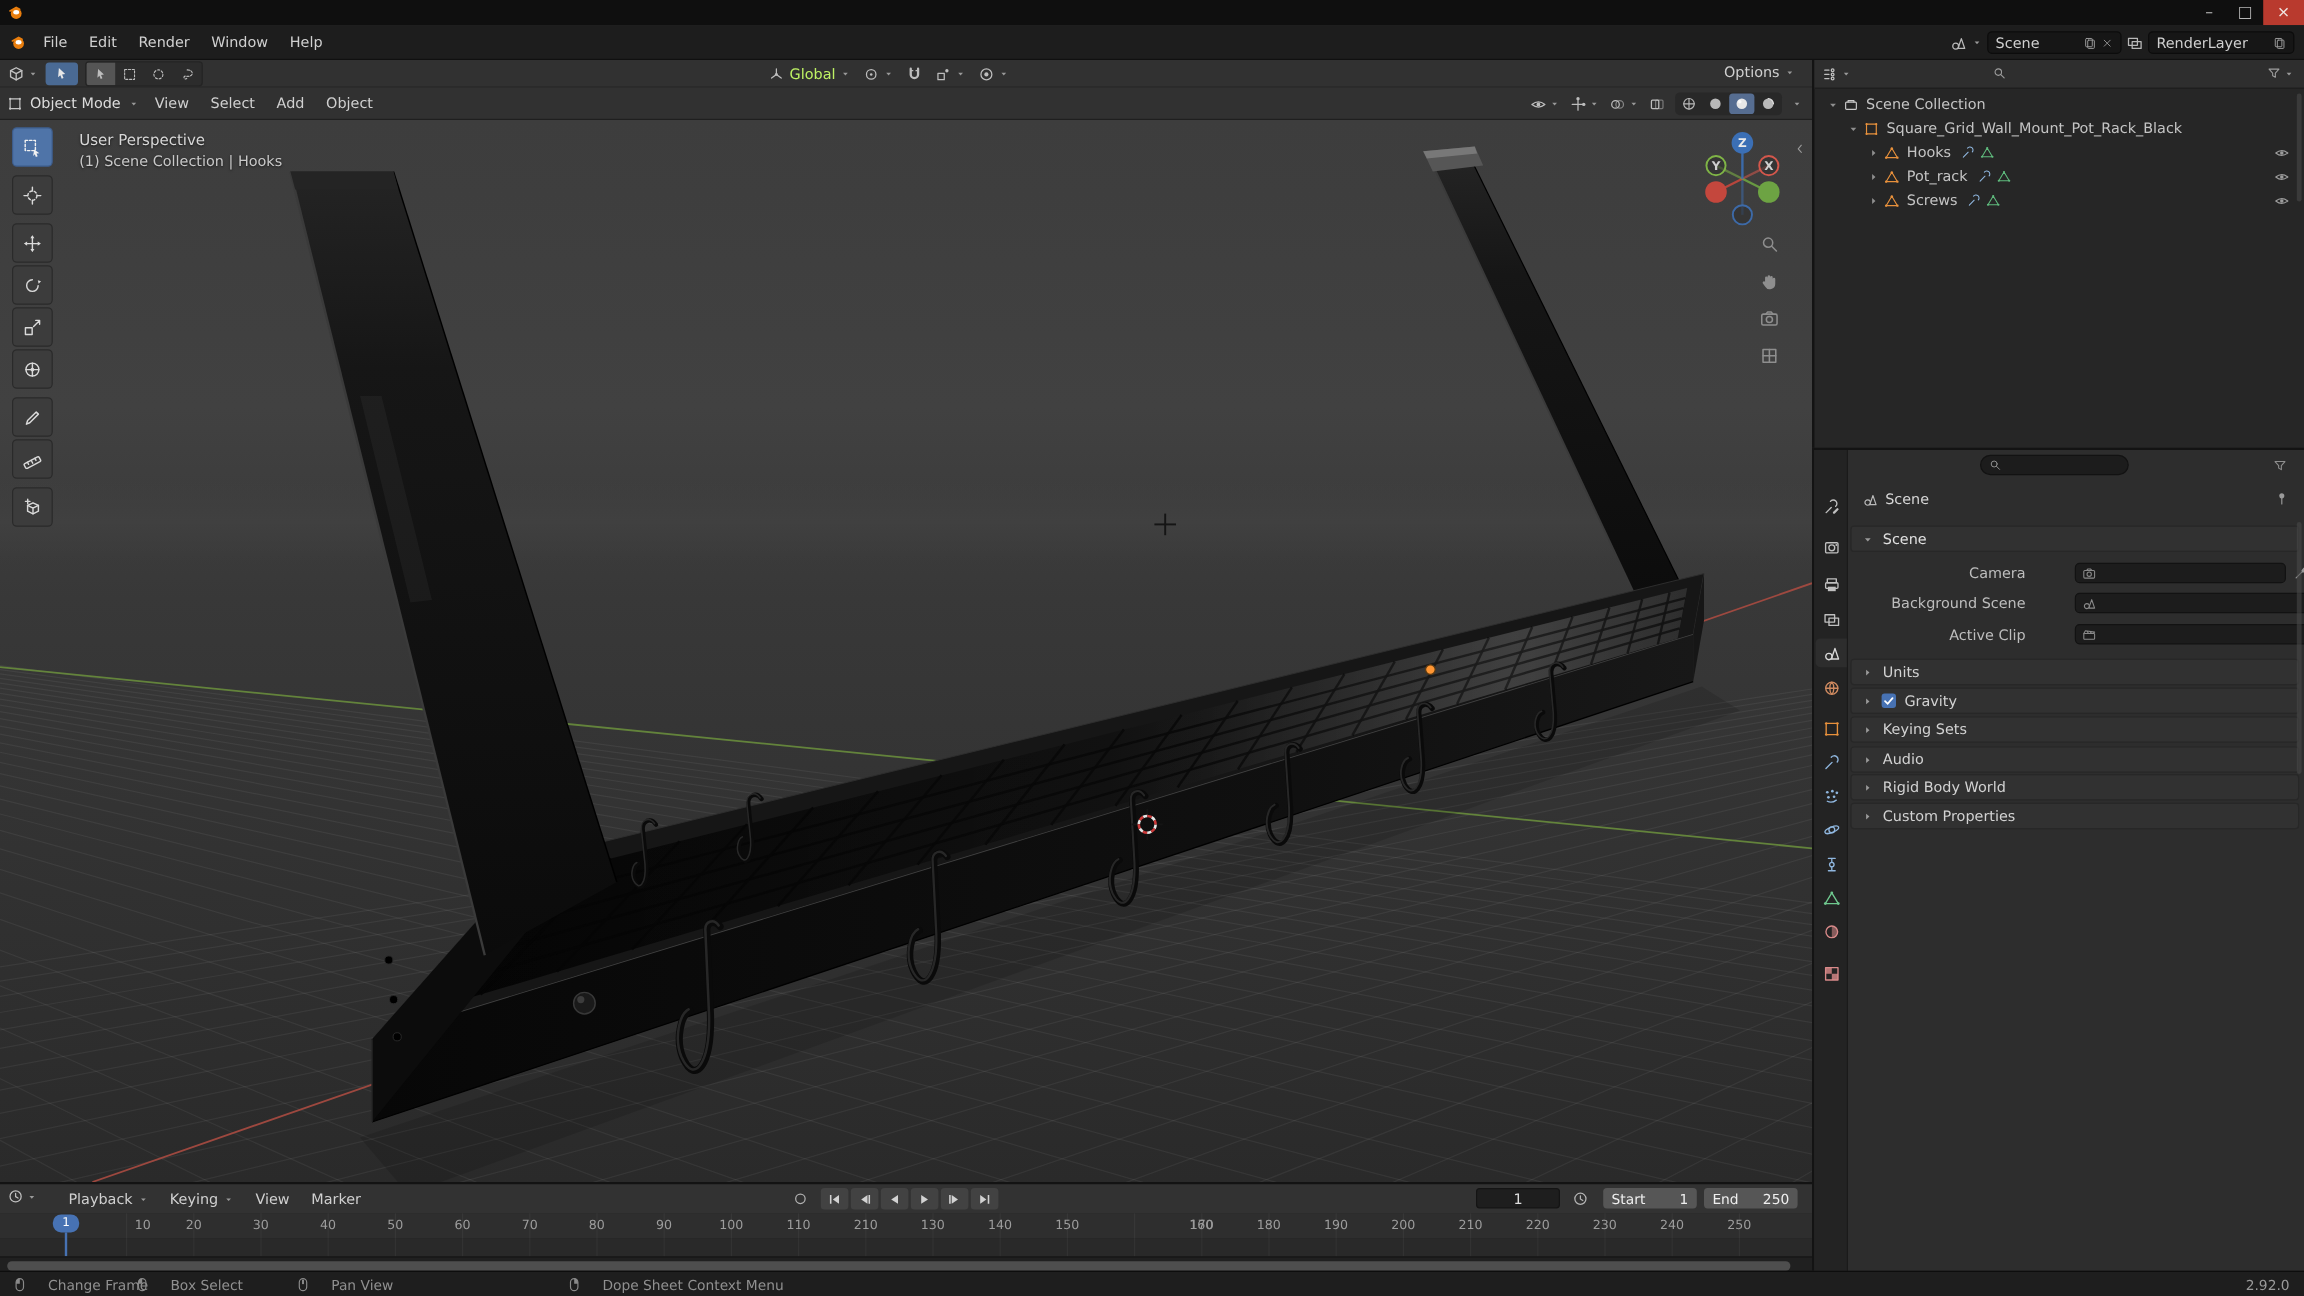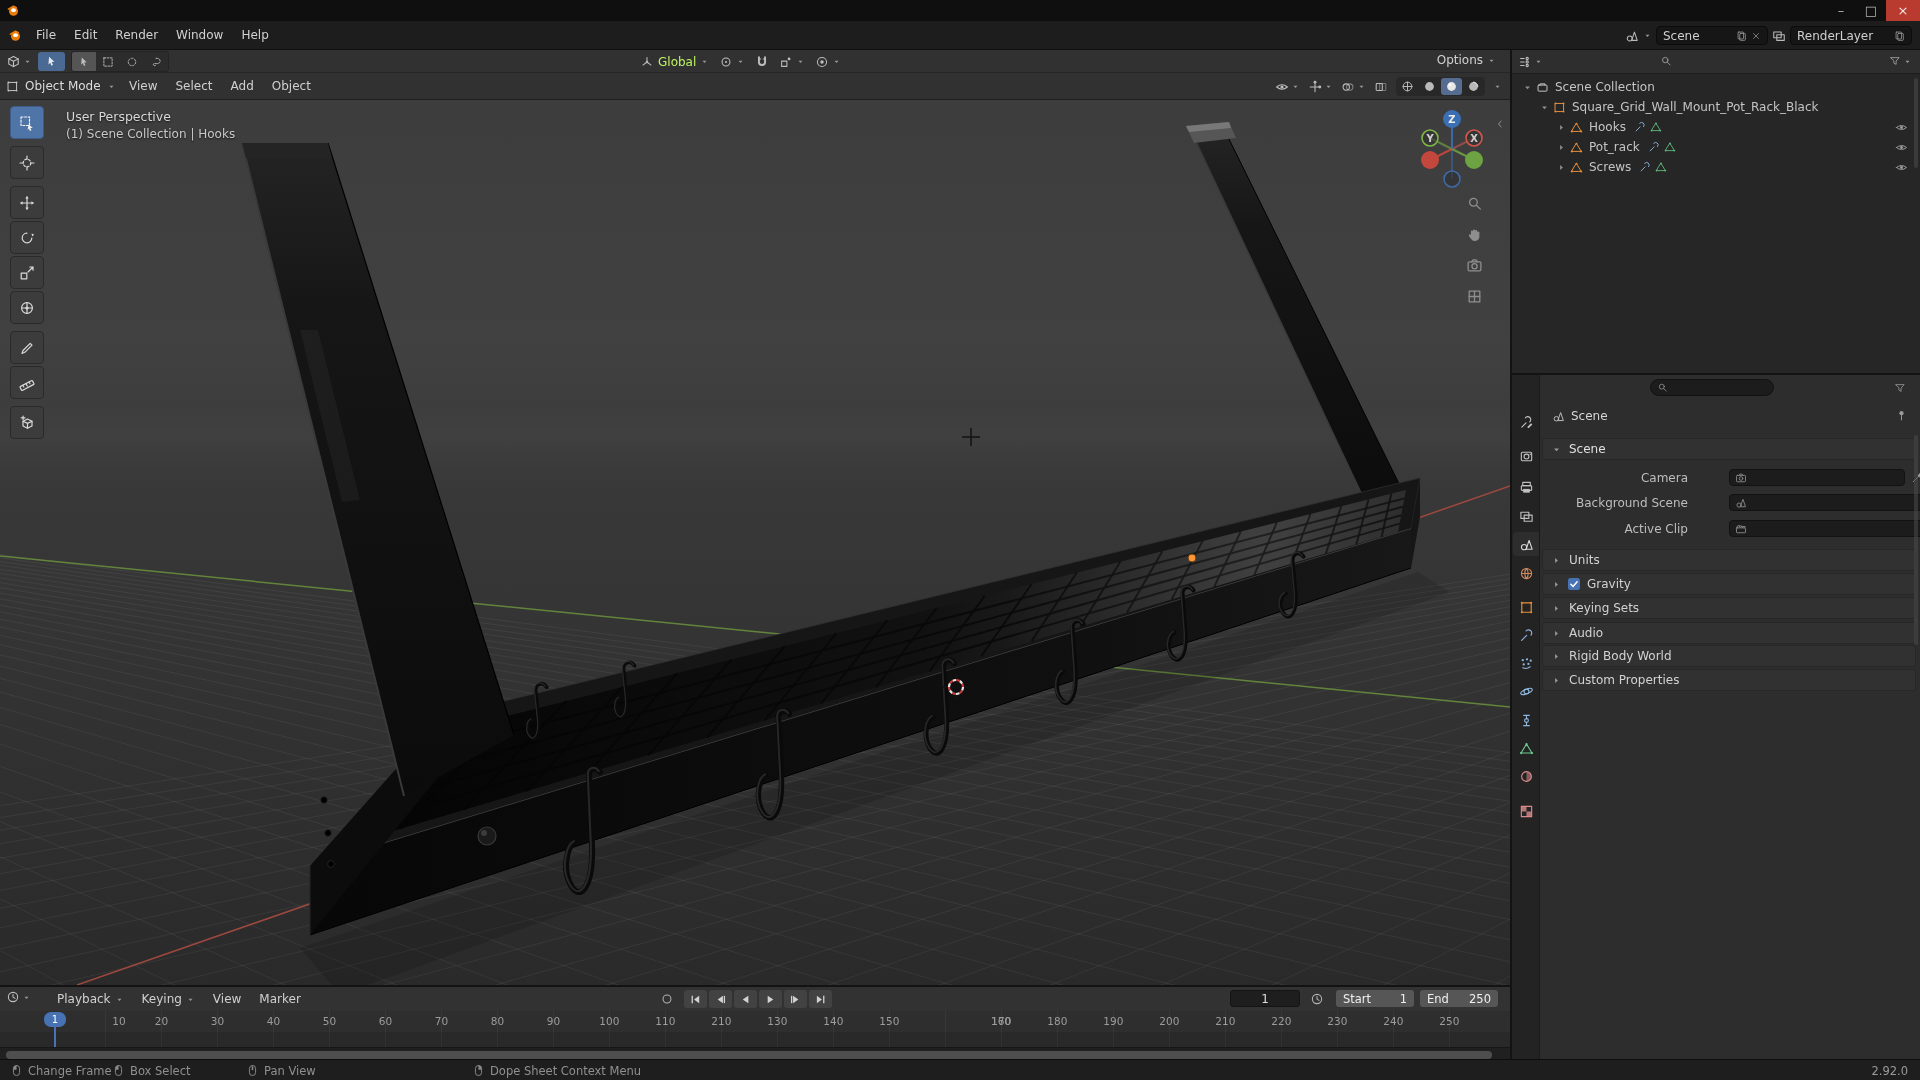--- a/index.html
+++ b/index.html
@@ -89,21 +89,21 @@
   .tr-btn{width:23px;height:18px;display:flex;align-items:center;justify-content:center;color:#d2d2d2;
           background:#424242;border-radius:3px;margin-left:2px;}
   .tl-valfield{position:absolute;top:3px;height:17px;background:#1e1e1e;border:1px solid #141414;border-radius:3px;
                display:flex;align-items:center;justify-content:center;color:#ddd;box-sizing:border-box;}
   .tl-rangefield{position:absolute;top:3px;height:17px;background:#565656;border-radius:3px;display:flex;
                  align-items:center;justify-content:space-between;padding:0 7px;color:#efefef;font-size:11.5px;box-sizing:border-box;}
 
   
   #statusbar{position:absolute;left:0;top:1059px;width:1920px;height:21px;background:#1e1e1e;
              border-top:1px solid #0d0d0d;box-sizing:border-box;color:#8f8f8f;}
-  .sb-hint{position:absolute;top:0;height:21px;display:flex;align-items:center;gap:5px;font-size:11.5px;color:#909090;}
+  .sb-hint{position:absolute;top:0;height:21px;display:flex;align-items:center;gap:17px;font-size:11.5px;color:#909090;}
   #sb-version{position:absolute;right:12px;top:0;height:21px;display:flex;align-items:center;font-size:11.5px;color:#9a9a9a;}
 
   .vp-overlay-text{position:absolute;text-shadow:0 1px 2px rgba(0,0,0,.65);white-space:nowrap;}
 </style>
 </head>
 <body>
 
 <div id="app">
 
   <div id="titlebar">

